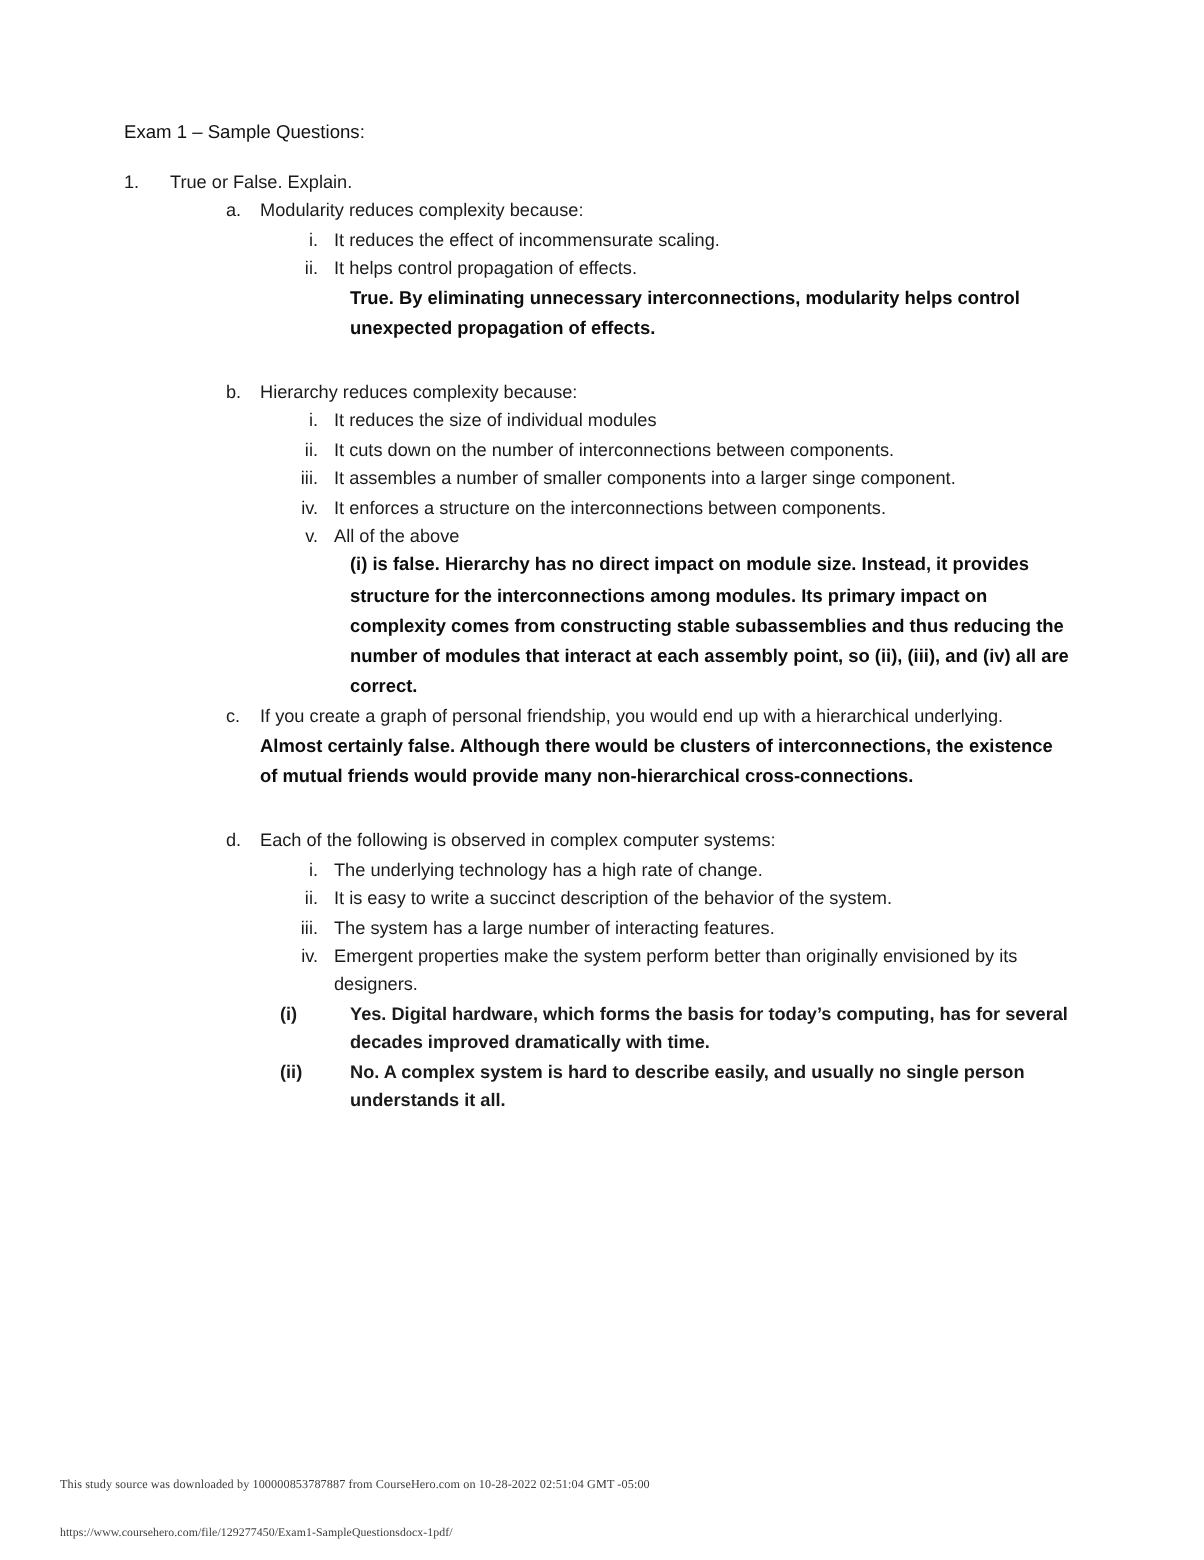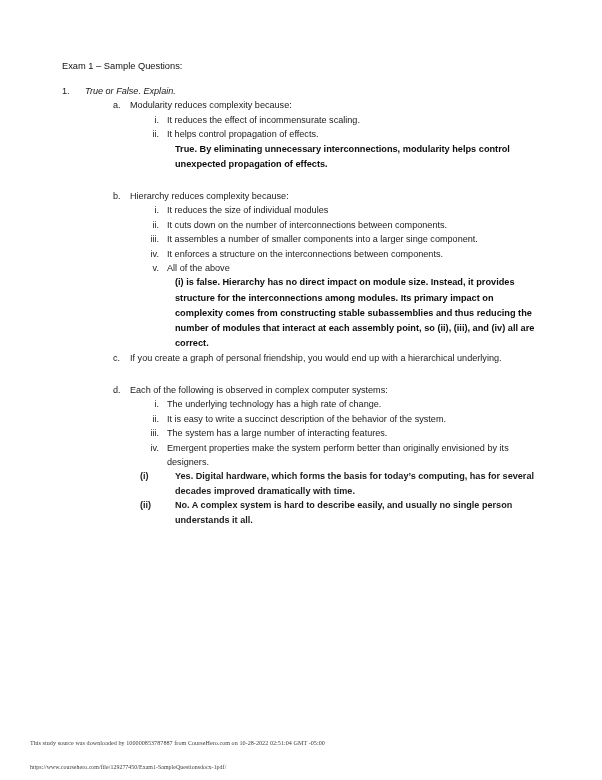--- a/index.html
+++ b/index.html
@@ -59,21 +59,21 @@
     line-height: 14.4px;
     color: #1a1a1a;
   }
 
   
   .lvl1 { margin-left: 62px; }
   .lvl1 > .marker {
     width: 23px;
     text-align: left;
   }
-  .lvl1 > .body { padding-right: 66px; font-style: italic; }
+  .lvl1 > .body { padding-right: 66px; }
 
   
   .lvl2 { margin-left: 113px; }
   .lvl2 > .marker {
     width: 17px;
     text-align: left;
   }
   .lvl2 > .body { }
 
   
@@ -193,20 +193,21 @@
     <div class="row lvl3">
       <span class="marker">v.</span>
       <span class="body">All of the above</span>
     </div>
     <div class="answer">(i) is false. Hierarchy has no direct impact on module size. Instead, it provides structure for the interconnections among modules. Its primary impact on complexity comes from constructing stable subassemblies and thus reducing the number of modules that interact at each assembly point, so (ii), (iii), and (iv) all are correct.</div>
 
     <div class="row lvl2">
       <span class="marker">c.</span>
       <span class="body">If you create a graph of personal friendship, you would end up with a hierarchical underlying.</span>
     </div>
+    <div class="answer-l2">Almost certainly false. Although there would be clusters of interconnections, the existence of mutual friends would provide many non-hierarchical cross-connections.</div>
 
     <div class="gap-block-lg"></div>
 
     <div class="row lvl2">
       <span class="marker">d.</span>
       <span class="body">Each of the following is observed in complex computer systems:</span>
     </div>
 
     <div class="row lvl3">
       <span class="marker">i.</span>

